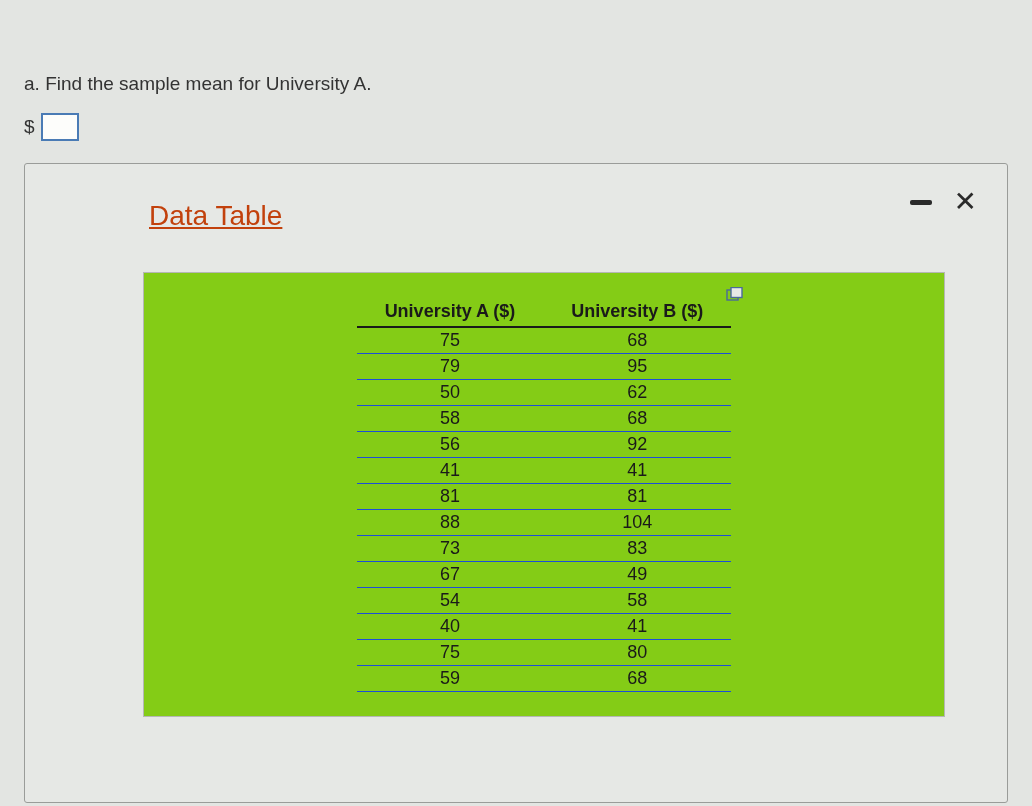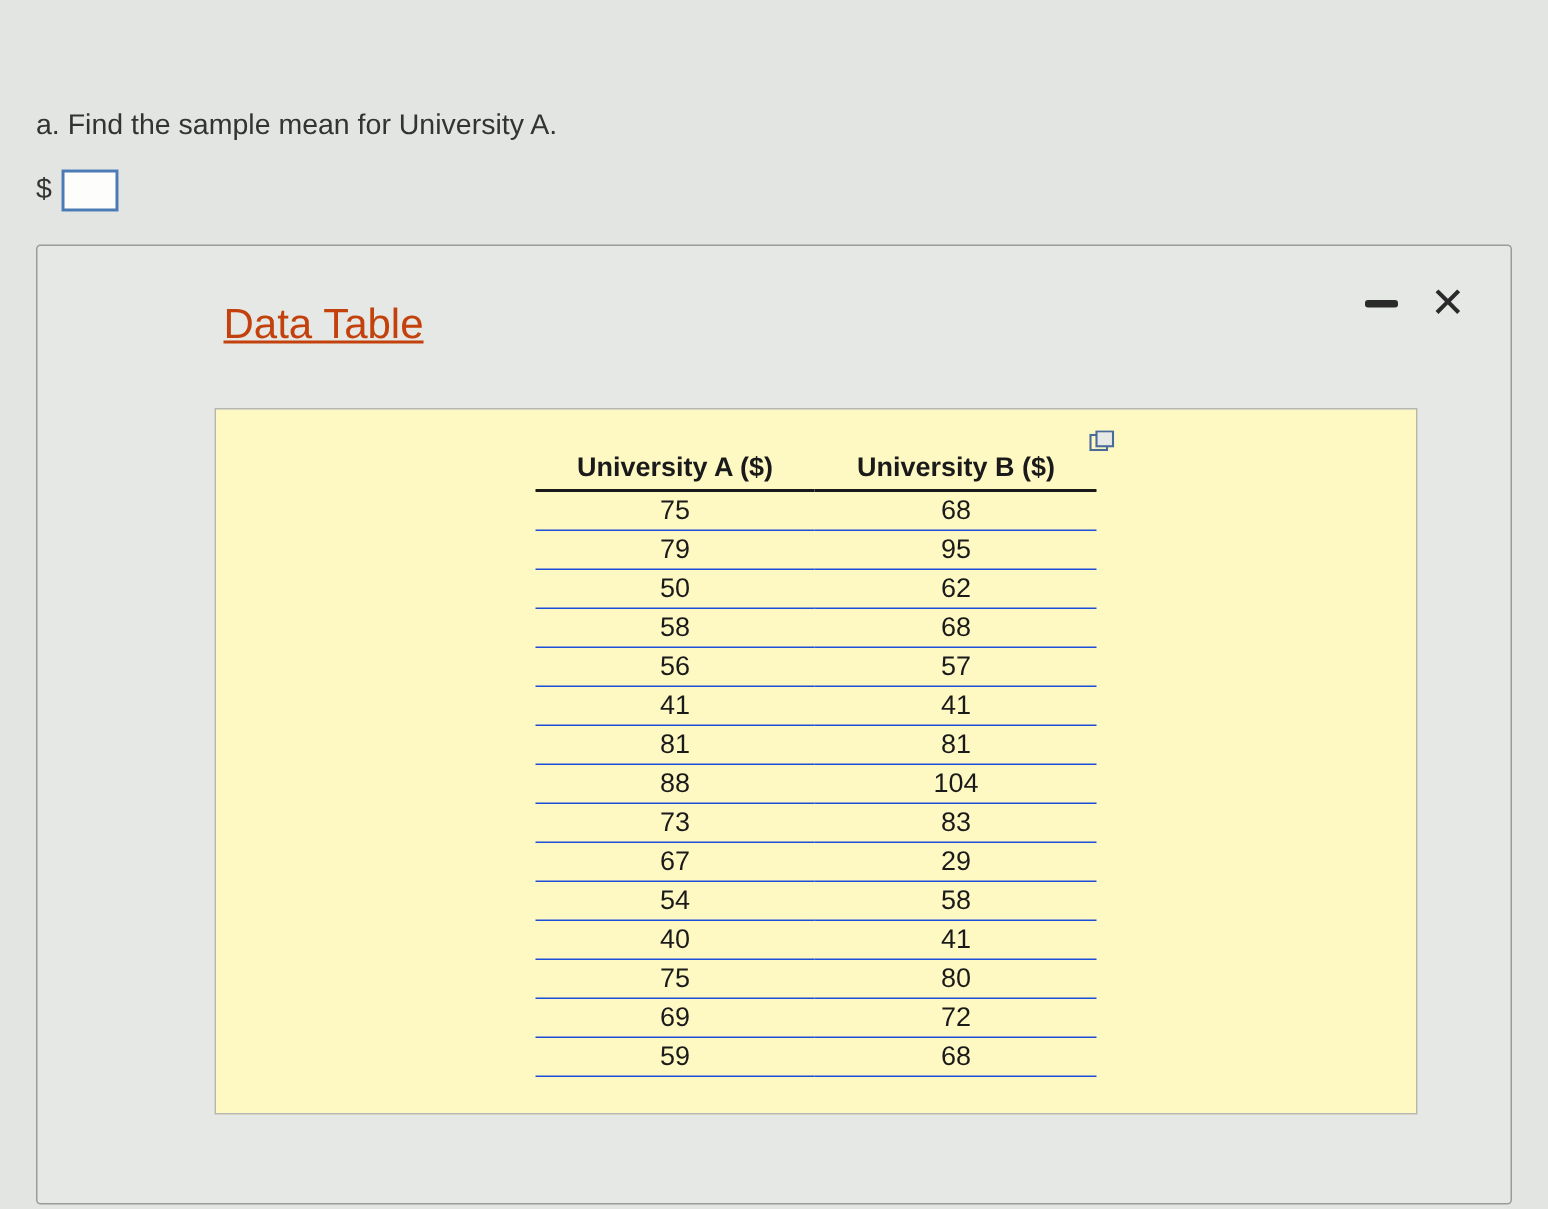--- a/index.html
+++ b/index.html
@@ -80,21 +80,21 @@
   }
   .panel-title {
     font-size: 28px;
     color: #c2410c;
     margin: 8px 0 40px 96px;
     font-weight: 400;
     text-decoration: underline;
   }
   .table-frame {
     border: 1px solid #b5b7b4;
-    background: #fef9c3;
+    background: #84cc16;
     margin: 0 34px 0 90px;
     padding: 24px 40px 24px 40px;
     position: relative;
   }
   .copy-icon {
     position: absolute;
     top: 14px;
     right: 200px;
     width: 18px;
     height: 14px;
@@ -173,57 +173,53 @@
             <tr>
               <td>50</td>
               <td>62</td>
             </tr>
             <tr>
               <td>58</td>
               <td>68</td>
             </tr>
             <tr>
               <td>56</td>
-              <td>57</td>
+              <td>92</td>
             </tr>
             <tr>
               <td>41</td>
               <td>41</td>
             </tr>
             <tr>
               <td>81</td>
               <td>81</td>
             </tr>
             <tr>
               <td>88</td>
               <td>104</td>
             </tr>
             <tr>
               <td>73</td>
               <td>83</td>
             </tr>
             <tr>
               <td>67</td>
-              <td>29</td>
+              <td>49</td>
             </tr>
             <tr>
               <td>54</td>
               <td>58</td>
             </tr>
             <tr>
               <td>40</td>
               <td>41</td>
             </tr>
             <tr>
               <td>75</td>
               <td>80</td>
-            </tr>
-            <tr>
-              <td>69</td>
-              <td>72</td>
             </tr>
             <tr>
               <td>59</td>
               <td>68</td>
             </tr>
           </tbody>
       </table>
     </div>
   </div>
 

